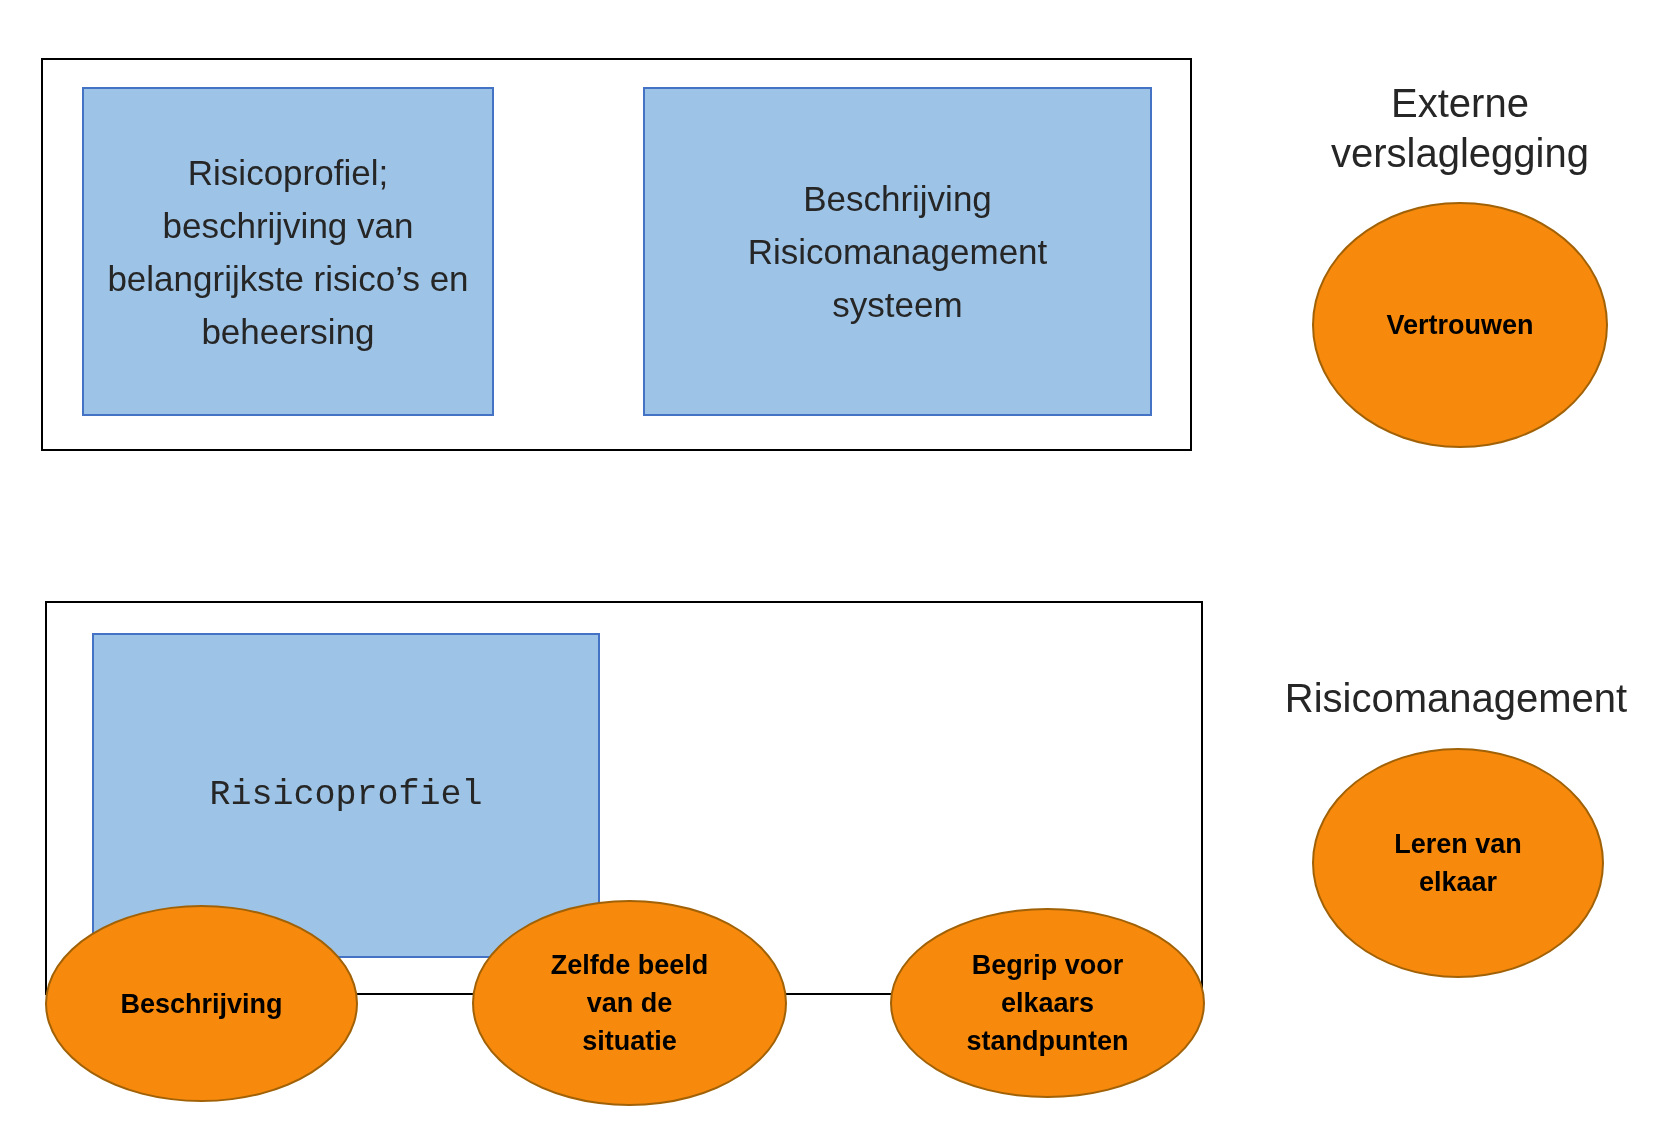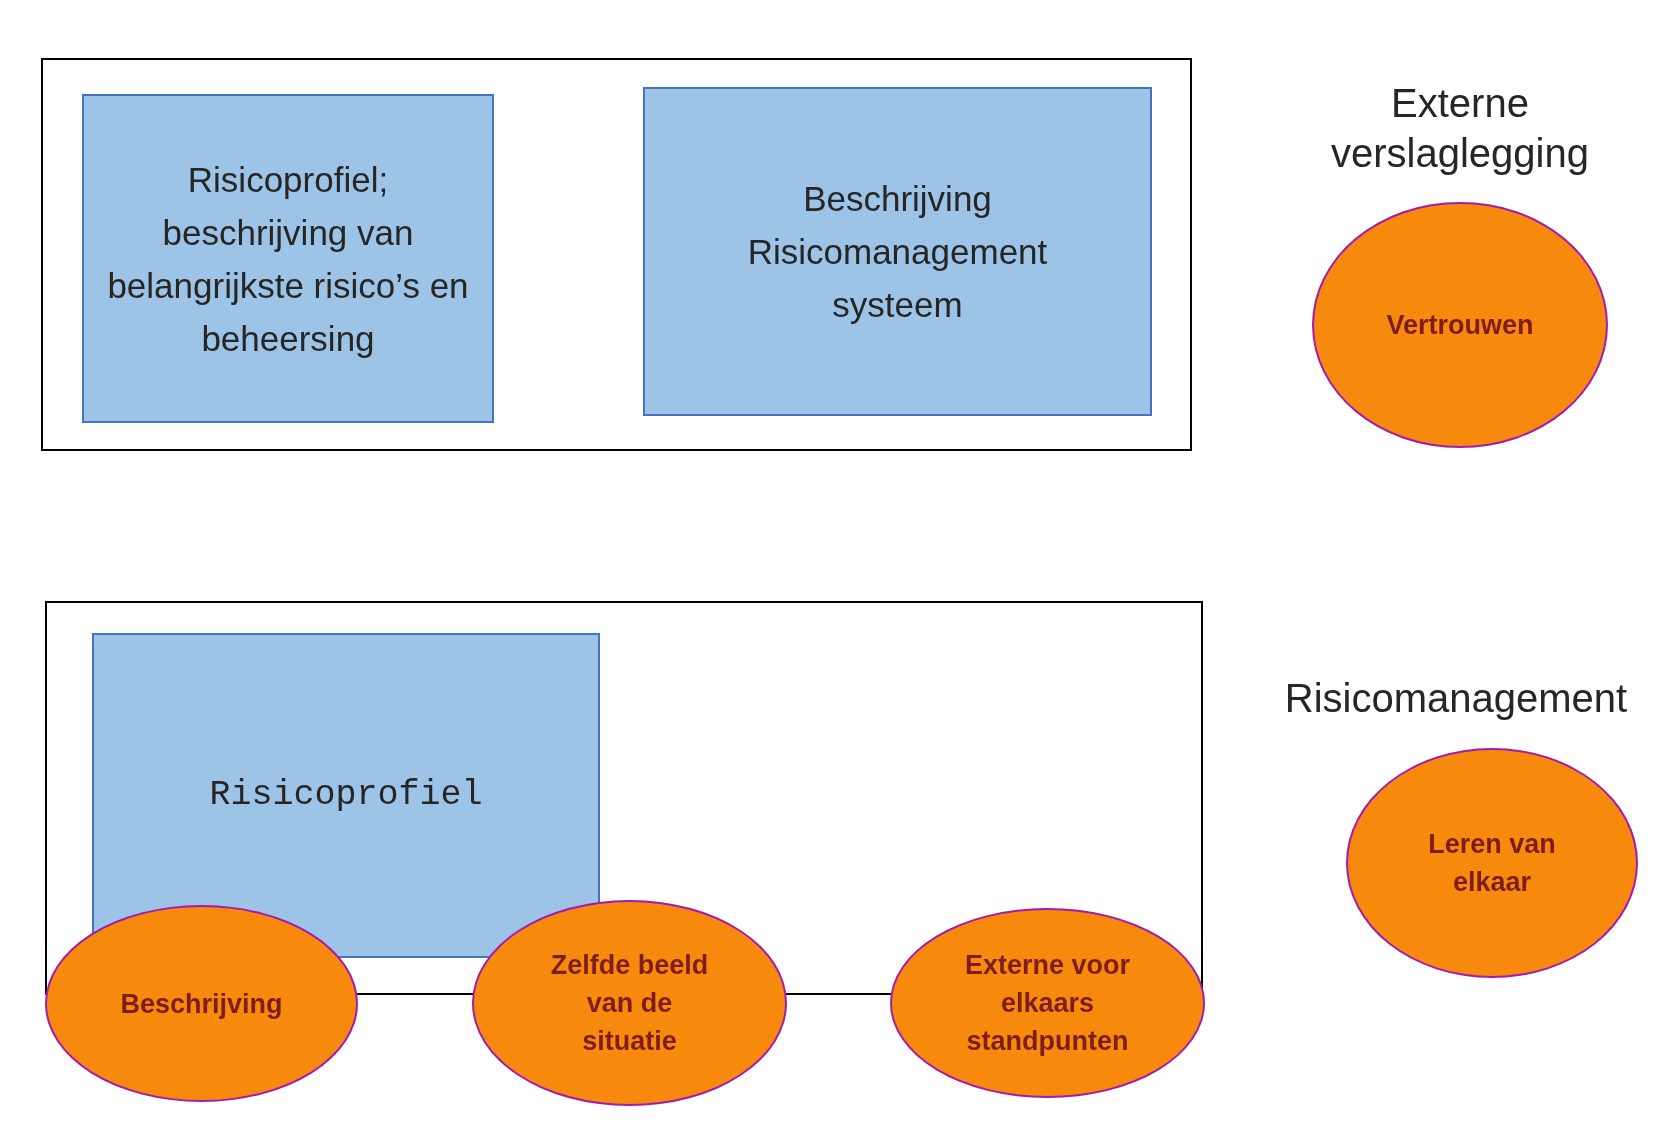--- a/index.html
+++ b/index.html
@@ -43,48 +43,48 @@
     color: #262626;
     font-size: 40px;
     line-height: 50px;
     text-align: center;
     white-space: pre-line;
     z-index: 2;
   }
   .ellipse {
     position: absolute;
     background: #f7890d;
-    border: 2px solid #a21caf;
+    border: 2px solid #a16207;
     border-radius: 50%;
     box-sizing: border-box;
     display: flex;
     align-items: center;
     justify-content: center;
     text-align: center;
-    color: #7f1d1d;
+    color: #000000;
     font-size: 27px;
     line-height: 38px;
     font-weight: 700;
     white-space: pre-line;
     z-index: 3;
   }
   
   .top-container   { left: 41px;  top: 58px;  width: 1151px; height: 393px; }
-  .top-box-1       { left: 82px;  top: 94px;  width: 412px;  height: 329px; }
+  .top-box-1       { left: 82px;  top: 87px;  width: 412px;  height: 329px; }
   .top-box-2       { left: 643px; top: 87px;  width: 509px;  height: 329px; }
   .heading-externe { left: 1240px; top: 78px; width: 440px; }
   .ellipse-vertrouwen { left: 1312px; top: 202px; width: 296px; height: 246px; }
   
   .heading-consolidatie { left: 166px; top: 505px; width: 800px; }
   
   .bottom-container { left: 45px;  top: 601px; width: 1158px; height: 394px; }
   .bottom-box-1     { left: 92px;  top: 633px; width: 508px;  height: 325px; font-family: Liberation Mono, monospace; }
   .bottom-box-2     { left: 653px; top: 632px; width: 510px;  height: 326px; }
   .heading-risicomanagement { left: 1256px; top: 673px; width: 400px; }
-  .ellipse-leren    { left: 1346px; top: 748px; width: 292px; height: 230px; text-align: center; }
+  .ellipse-leren    { left: 1312px; top: 748px; width: 292px; height: 230px; text-align: center; }
   .ellipse-risicodialoog { left: 45px;  top: 905px; width: 313px; height: 197px; }
   .ellipse-zelfde        { left: 472px; top: 900px; width: 315px; height: 206px; }
   .ellipse-begrip        { left: 890px; top: 908px; width: 315px; height: 190px; }
 </style>
 </head>
 <body>
 
 <div class="canvas">
 
   <div class="container top-container"></div>
@@ -113,17 +113,17 @@
 
   <div class="ellipse ellipse-leren">Leren van
 elkaar</div>
 
   <div class="ellipse ellipse-risicodialoog">Beschrijving</div>
 
   <div class="ellipse ellipse-zelfde">Zelfde beeld
 van de
 situatie</div>
 
-  <div class="ellipse ellipse-begrip">Externe voor
+  <div class="ellipse ellipse-begrip">Begrip voor
 elkaars
 standpunten</div>
 
 </div>
 
 </body></html>

